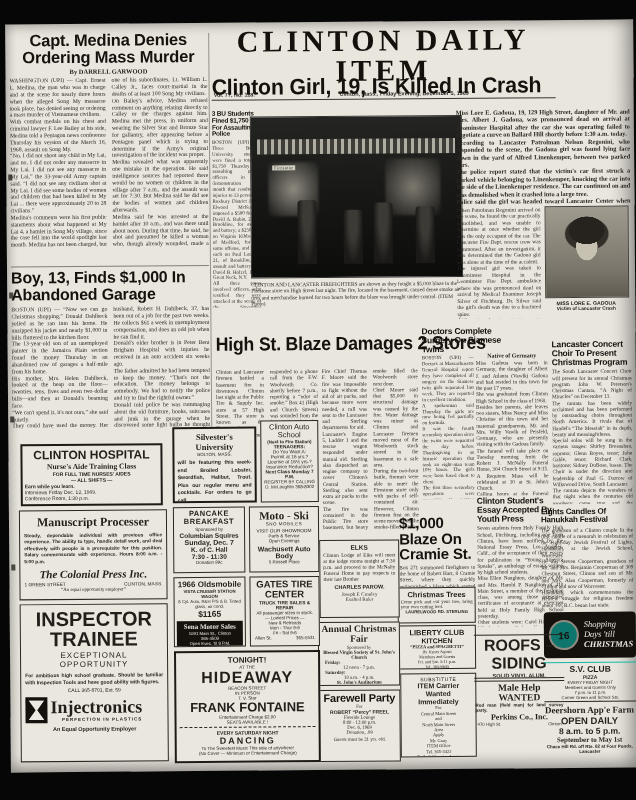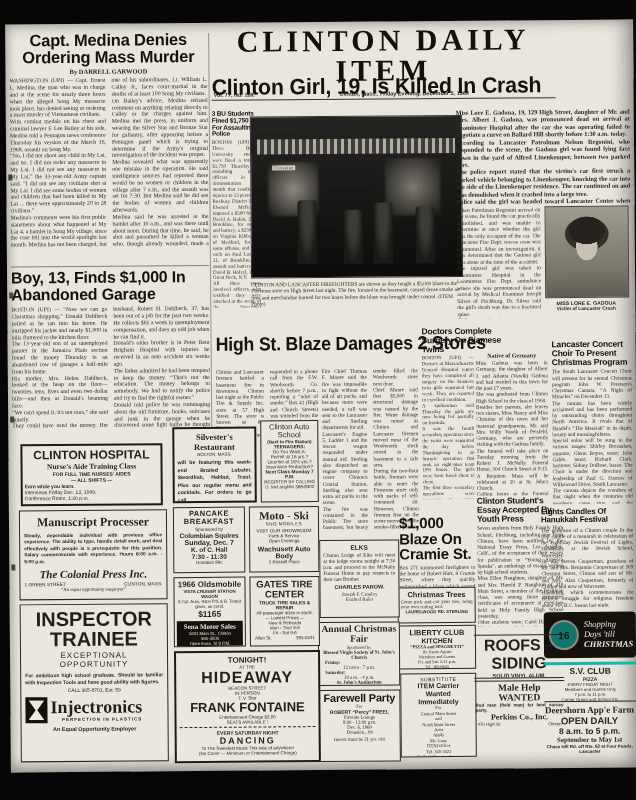--- a/index.html
+++ b/index.html
@@ -327,21 +327,21 @@
           </span>
         <span>
           <span class="serif b" style="font-size:18px; line-height:1;">Injectronics</span>
           <span class="sans b" style="display:block; font-size:4.5px; letter-spacing:1px; text-align:right;">PERFECTION IN PLASTICS</span>
         </span>
       </div>
       <div class="sans b f55 c" style="margin-top:3px;">An Equal Opportunity Employer</div>
     </div>
 
     <div class="abs box box2" style="left:164px; top:404px; width:84px; height:76px; padding:3px;">
-      <div class="serif b f85 c">Silvester's  Restaurant</div>
+      <div class="serif b f85 c">Silvester's  University</div>
       <div class="sans f45 c">BOLTON,  MASS.</div>
       <div class="sans b f52 j" style="margin-top:2px; line-height:1.45;">will be featuring this week-end Broiled Lobster, Swordfish, Halibut, Trout.  Plus our regular menu and cocktails.  For orders to go call</div>
 
     </div>
 
     <div class="abs box c" style="left:252px; top:398px; width:58px; height:82px; padding:2px;">
       <div class="sans f75" style="line-height:1.05;">Clinton Auto School</div>
       <div class="sans b f45">(Next to Fire Station)</div>
       <div class="sans b f48">TEENAGERS:</div>
       <div class="sans f48">Do You Want A:</div>
@@ -430,21 +430,21 @@
       <div class="serif b f95">WANTED</div>
       <div class="sans b f45 j">Rod man (field man) for land survey party.</div>
       <div class="serif b f8">Perkins  Co.,  Inc.</div>
       <div class="sans f43" style="display:flex; justify-content:space-between; padding:0 2px;">
         <span>470 High St.</span>
         <span>Clinton</span>
       </div>
     </div>
 
 
-    <div class="abs c" style="left:534px; top:642px; width:92px; height:40px; border-top:3px solid #14b8a6; border-bottom:1px solid #2a2620; padding:1px; overflow:hidden;">
+    <div class="abs c" style="left:534px; top:642px; width:92px; height:40px; border-top:1px solid #14b8a6; border-bottom:1px solid #2a2620; padding:1px; overflow:hidden;">
       <div class="sans b f85">S.V.  CLUB</div>
       <div class="sans b f5">PIZZA</div>
       <div class="sans f43">EVERY  FRIDAY  NIGHT</div>
       <div class="sans f43">Members and Guests Only</div>
       <div class="sans f43">7 p.m. to 11 p.m.</div>
       <div class="sans f43">Corner Green and School Sts.</div>
       <div class="sans f43">Tel.  365-9071</div>
     </div>
 
     <div class="abs c" style="left:532px; top:684px; width:94px; height:58px; padding:1px; overflow:hidden;">

